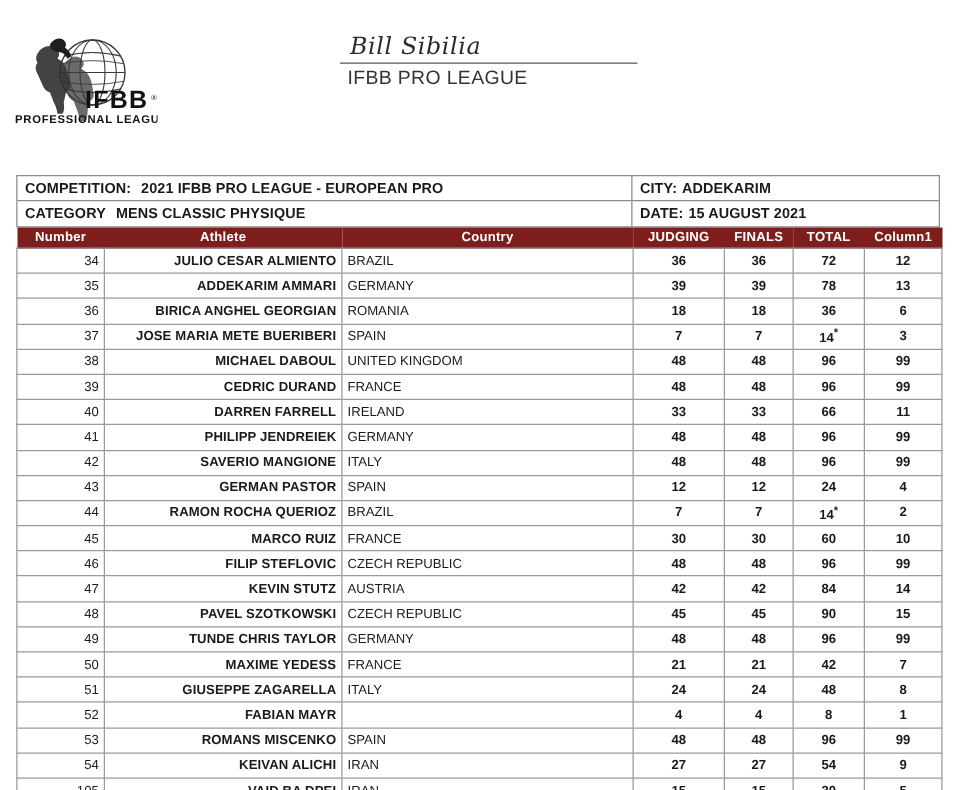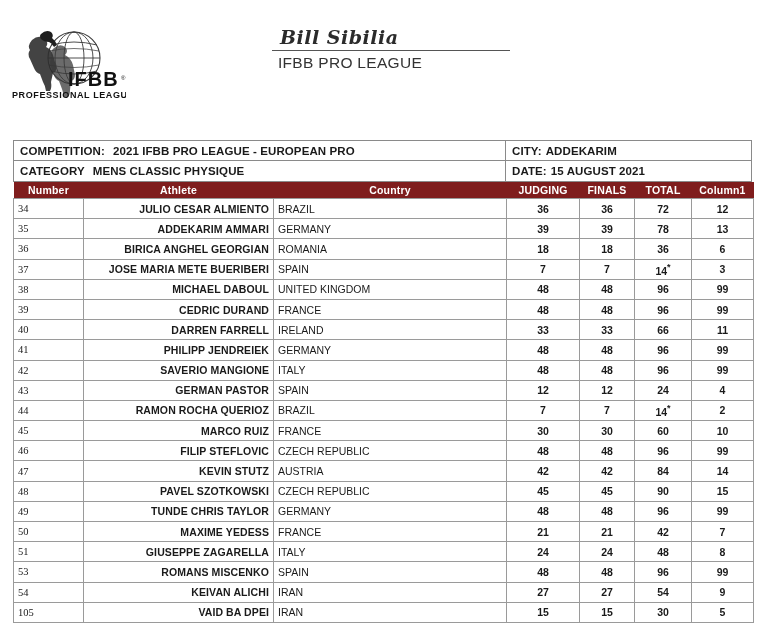--- a/index.html
+++ b/index.html
@@ -33,21 +33,21 @@
 
   .sig-block {
     position: absolute;
     left: 272px;
     top: 26px;
     width: 240px;
   }
   .sig-name {
     font-family: "DejaVu Serif", serif;
     font-style: italic;
-    font-weight: bold;
+    font-weight: normal;
     font-size: 19px;
     color: #2b2b2b;
     letter-spacing: 0.5px;
     padding-left: 8px;
     padding-bottom: 2px;
     white-space: nowrap;
   }
   .sig-rule {
     border-top: 1px solid #555;
     width: 238px;
@@ -132,23 +132,22 @@
   table.results td {
     border: 1px solid #9a9a9a;
     height: 19.2px;
     font-size: 10.5px;
     padding: 0 4px;
     white-space: nowrap;
     overflow: hidden;
     color: #1a1a1a;
   }
   td.c-num {
-    text-align: left;
+    text-align: right;
     font-size: 10.5px;
-    font-family: Liberation Serif, serif;
   }
   td.c-athlete {
     text-align: right;
     font-weight: bold;
     font-size: 10px;
     letter-spacing: 0.1px;
   }
   td.c-country {
     text-align: left;
     font-size: 10px;
@@ -406,20 +405,29 @@
         <tr>
           <td class="c-num">51</td>
           <td class="c-athlete">GIUSEPPE ZAGARELLA</td>
           <td class="c-country">ITALY</td>
           <td class="c-score">24</td>
           <td class="c-score">24</td>
           <td class="c-score">48</td>
           <td class="c-score">8</td>
         </tr>
         <tr>
+          <td class="c-num">52</td>
+          <td class="c-athlete">FABIAN MAYR</td>
+          <td class="c-country"></td>
+          <td class="c-score">4</td>
+          <td class="c-score">4</td>
+          <td class="c-score">8</td>
+          <td class="c-score">1</td>
+        </tr>
+        <tr>
           <td class="c-num">53</td>
           <td class="c-athlete">ROMANS MISCENKO</td>
           <td class="c-country">SPAIN</td>
           <td class="c-score">48</td>
           <td class="c-score">48</td>
           <td class="c-score">96</td>
           <td class="c-score">99</td>
         </tr>
         <tr>
           <td class="c-num">54</td>

